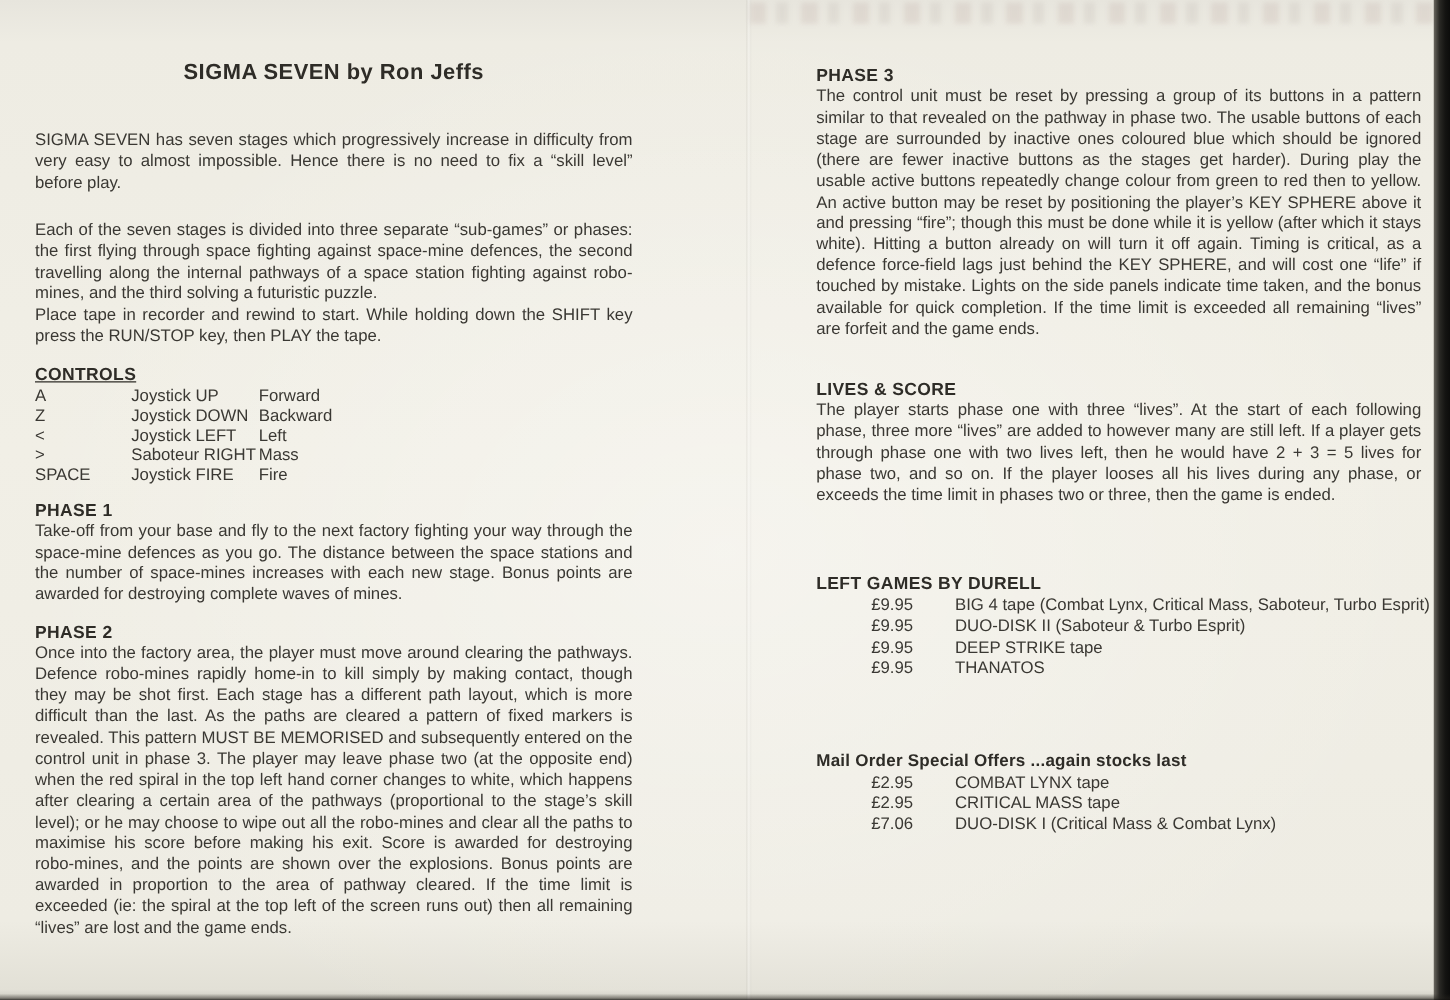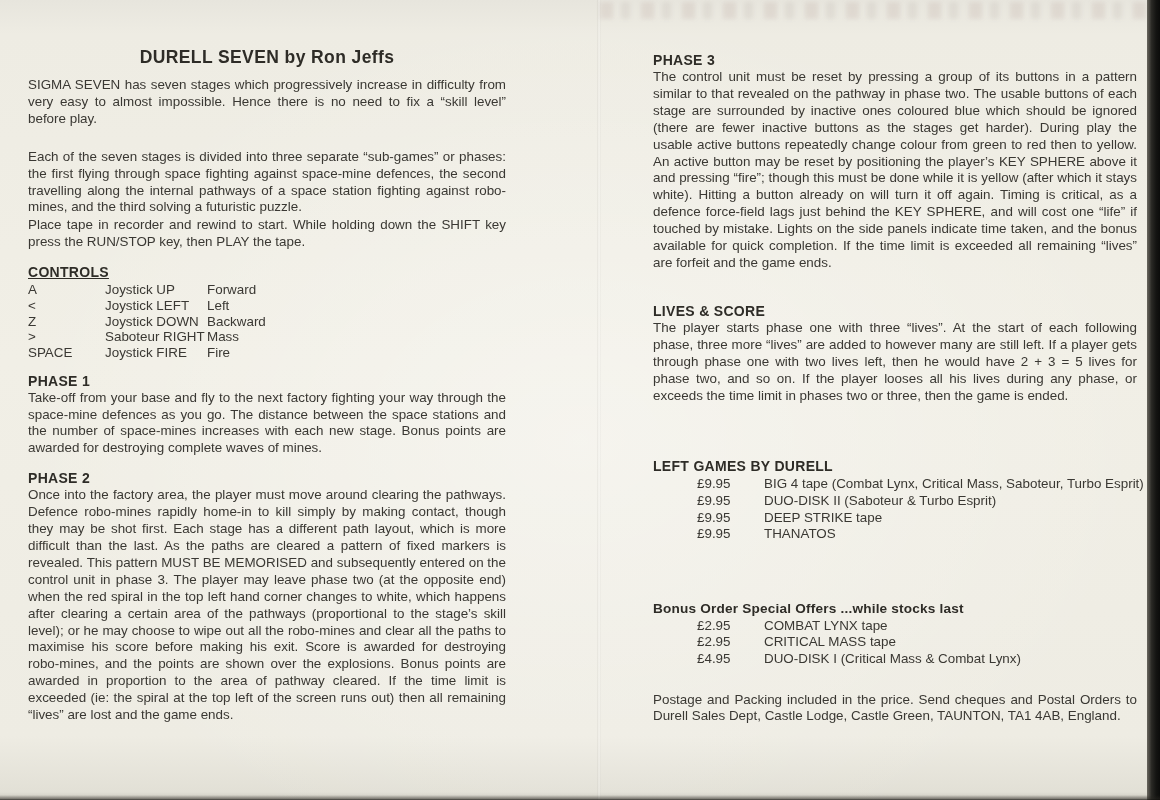--- a/index.html
+++ b/index.html
@@ -50,21 +50,21 @@
     letter-spacing:.3px;margin:0;
   }
   .subheading{
     font-size:13.6px;font-weight:bold;color:#2e2c27;margin:0;letter-spacing:.2px;
   }
   .para{
     font-size:13.4px;line-height:16.9px;margin:1px 0 0 0;
     text-align:justify;color:#3a3833;
   }
   
-  .mt-intro{margin-top:9px;}
+  .mt-intro{margin-top:36px;}
   .mt-para{margin-top:21px;}
   .mt-loading{margin-top:19px;}
   .mt-controls{margin-top:13px;text-decoration:underline;}
   .mt-phase1{margin-top:12px;}
   .mt-phase2{margin-top:13px;}
   .mt-phase3{margin-top:8px;}
   .mt-lives{margin-top:31px;}
   .mt-other{margin-top:54px;}
   .mt-mail{margin-top:58px;}
   .mt-postage{margin-top:24px;}
@@ -80,37 +80,37 @@
 </style>
 </head>
 <body>
 
 <div class="paper">
 
   <div class="fold-line"></div>
   <div class="showthrough"></div>
 
   <div class="col col-left">
-    <h1 class="title">DURELL SEVEN by Ron Jeffs</h1>
+    <h1 class="title">SIGMA SEVEN by Ron Jeffs</h1>
 
     <p class="para mt-intro">SIGMA SEVEN has seven stages which progressively increase in difficulty from very easy to almost impossible. Hence there is no need to fix a “skill level” before play.</p>
     <p class="para mt-para">Each of the seven stages is divided into three separate “sub-games” or phases: the first flying through space fighting against space-mine defences, the second travelling along the internal pathways of a space station fighting against robo-mines, and the third solving a futuristic puzzle.</p>
 
     <p class="para">Place tape in recorder and rewind to start. While holding down the SHIFT key press the RUN/STOP key, then PLAY the tape.</p>
 
     <h2 class="heading mt-controls">CONTROLS</h2>
     <div class="ctl-table">
       <div class="ctl-row">
         <span class="ctl-key">A</span><span class="ctl-joy">Joystick UP</span><span class="ctl-act">Forward</span>
       </div>
       <div class="ctl-row">
-        <span class="ctl-key">&lt;</span><span class="ctl-joy">Joystick LEFT</span><span class="ctl-act">Left</span>
+        <span class="ctl-key">Z</span><span class="ctl-joy">Joystick DOWN</span><span class="ctl-act">Backward</span>
       </div>
       <div class="ctl-row">
-        <span class="ctl-key">Z</span><span class="ctl-joy">Joystick DOWN</span><span class="ctl-act">Backward</span>
+        <span class="ctl-key">&lt;</span><span class="ctl-joy">Joystick LEFT</span><span class="ctl-act">Left</span>
       </div>
       <div class="ctl-row">
         <span class="ctl-key">&gt;</span><span class="ctl-joy">Saboteur RIGHT</span><span class="ctl-act">Mass</span>
       </div>
       <div class="ctl-row">
         <span class="ctl-key">SPACE</span><span class="ctl-joy">Joystick FIRE</span><span class="ctl-act">Fire</span>
       </div>
     </div>
 
     <h2 class="heading mt-phase1">PHASE 1</h2>
@@ -136,31 +136,30 @@
         <span class="price">£9.95</span><span class="pname">DUO-DISK II (Saboteur &amp; Turbo Esprit)</span>
       </div>
       <div class="price-row">
         <span class="price">£9.95</span><span class="pname">DEEP STRIKE tape</span>
       </div>
       <div class="price-row">
         <span class="price">£9.95</span><span class="pname">THANATOS</span>
       </div>
     </div>
 
-    <h3 class="subheading mt-mail">Bonus Order Special Offers ...while stocks last</h3>
+    <h3 class="subheading mt-mail">Mail Order Special Offers ...again stocks last</h3>
     <div class="price-table">
       <div class="price-row">
         <span class="price">£2.95</span><span class="pname">COMBAT LYNX tape</span>
       </div>
       <div class="price-row">
         <span class="price">£2.95</span><span class="pname">CRITICAL MASS tape</span>
       </div>
       <div class="price-row">
-        <span class="price">£4.95</span><span class="pname">DUO-DISK I (Critical Mass &amp; Combat Lynx)</span>
+        <span class="price">£7.06</span><span class="pname">DUO-DISK I (Critical Mass &amp; Combat Lynx)</span>
       </div>
     </div>
 
-    <p class="para mt-postage">Postage and Packing included in the price. Send cheques and Postal Orders to Durell Sales Dept, Castle Lodge, Castle Green, TAUNTON, TA1 4AB, England.</p>
   </div>
 
   <div class="edge-right"></div>
   <div class="edge-bottom"></div>
 </div>
 
 </body></html>

